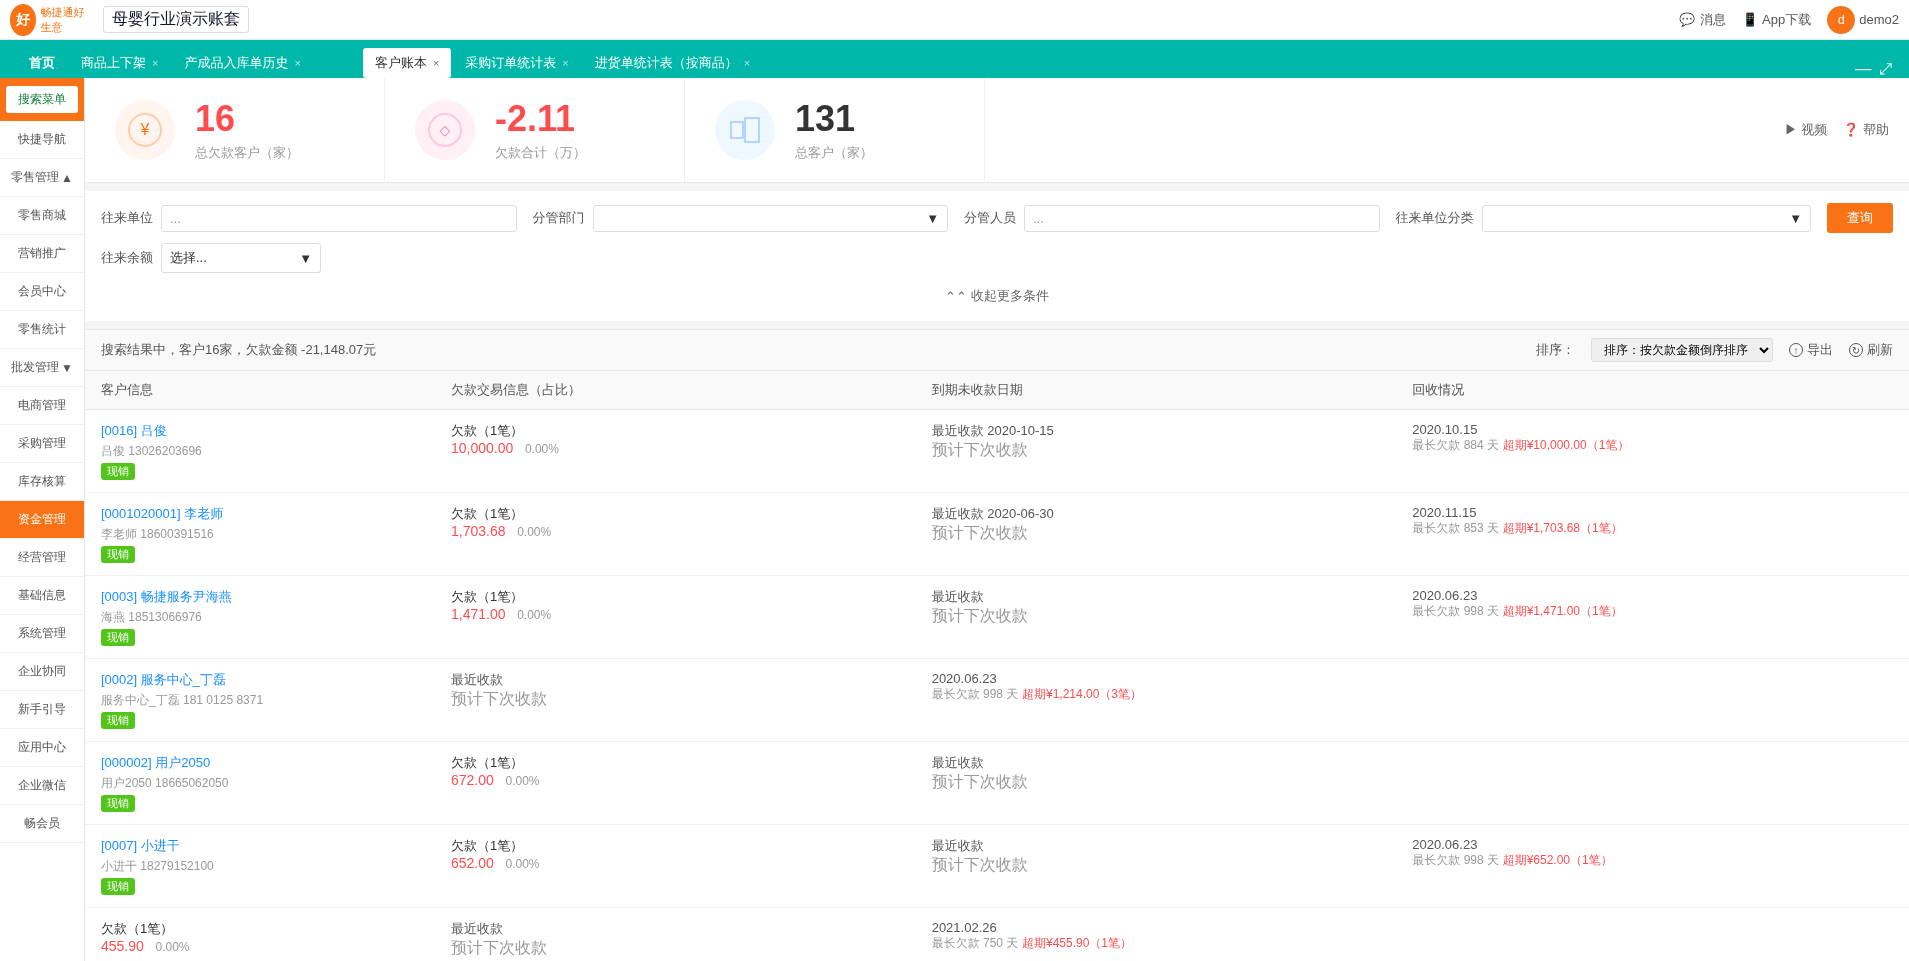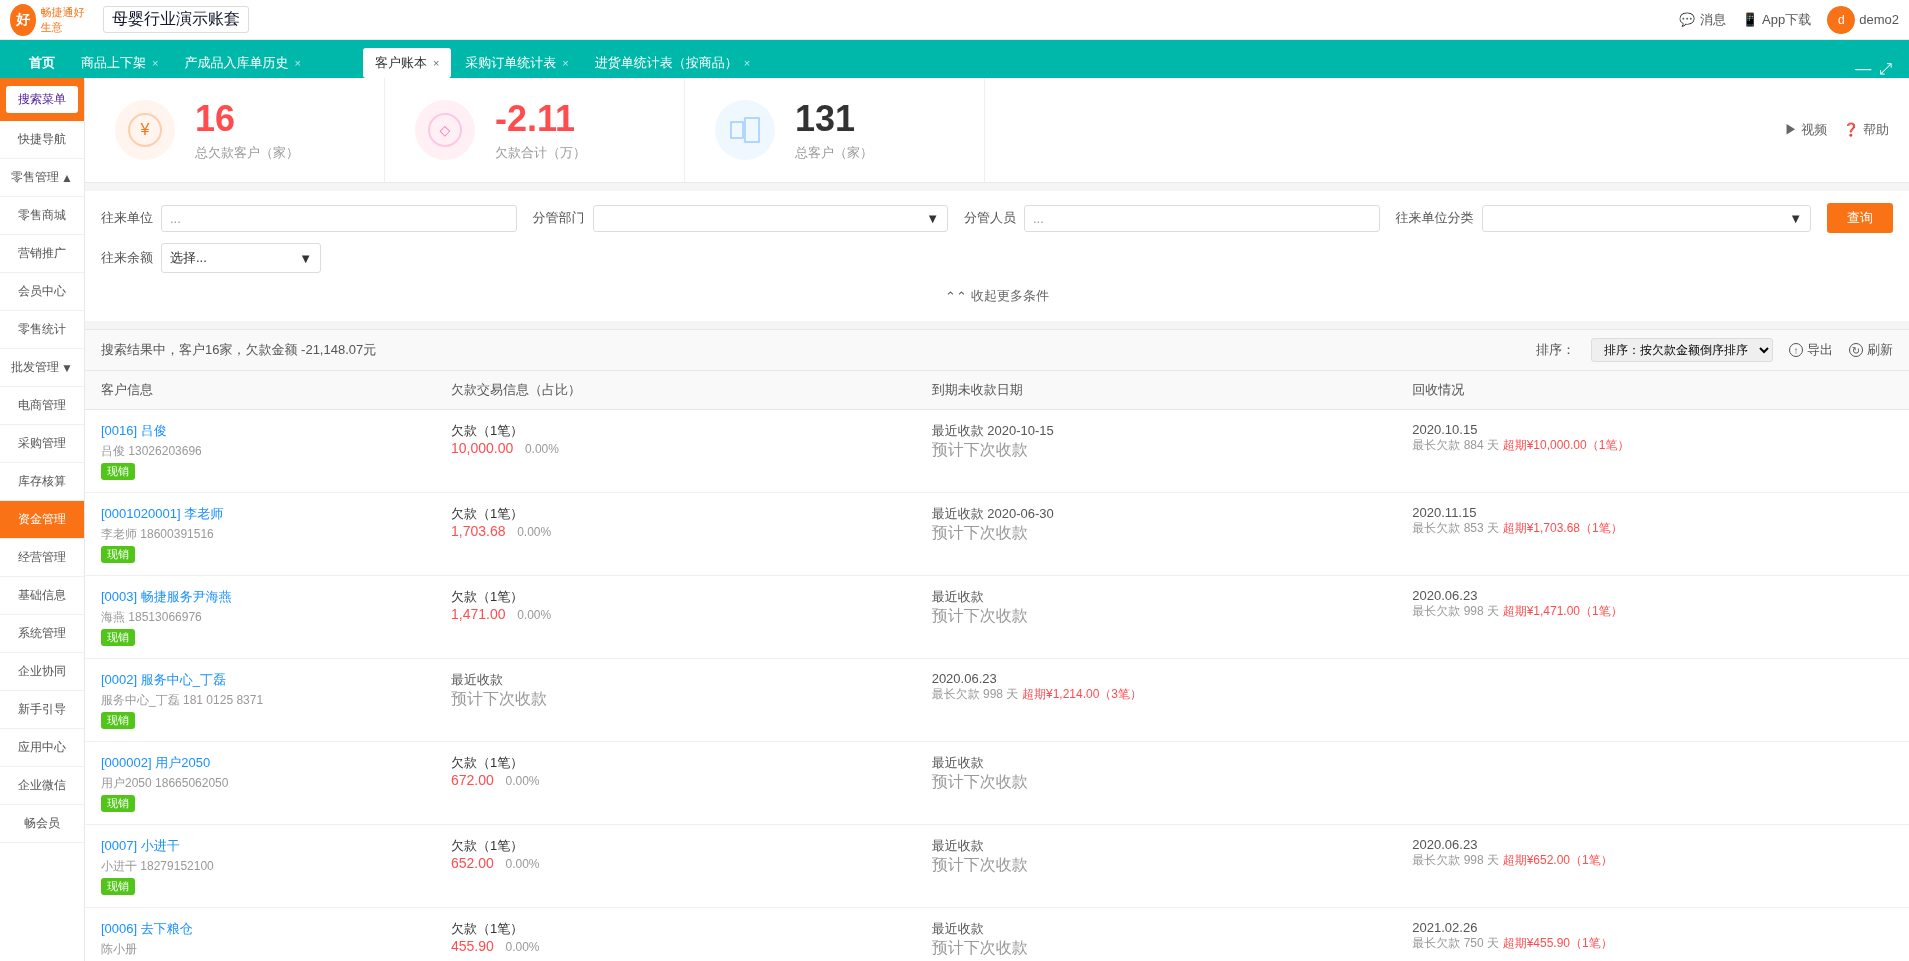--- a/index.html
+++ b/index.html
@@ -24,21 +24,21 @@
     .nav-tab .close-x { margin-left: 6px; font-size: 11px; opacity: 0.7; }
     .nav-tab-spacer { flex: 1; }
     .nav-tab-controls { display: flex; align-items: center; gap: 8px; color: #fff; font-size: 16px; cursor: pointer; }
 
     
     .main-area { display: flex; flex: 1; overflow: hidden; }
 
     
     .sidebar { width: 85px; background: #fff; border-right: 1px solid #e8e8e8; display: flex; flex-direction: column; overflow-y: auto; flex-shrink: 0; }
     .sidebar-search { padding: 8px 6px; background: #f97316; }
-    .sidebar-search-btn { width: 100%; background: #fff; border: none; border-radius: 3px; padding: 5px; font-size: 12px; color: #4c1d95; cursor: pointer; text-align: center; }
+    .sidebar-search-btn { width: 100%; background: #fff; border: none; border-radius: 3px; padding: 5px; font-size: 12px; color: #15803d; cursor: pointer; text-align: center; }
     .sidebar-nav-item { padding: 10px 6px; text-align: center; font-size: 12px; color: #555; cursor: pointer; border-bottom: 1px solid #f0f0f0; }
     .sidebar-nav-item.has-arrow { display: flex; align-items: center; justify-content: center; gap: 2px; }
     .sidebar-nav-active { background: #f97316; color: #fff; }
 
     
     .content { flex: 1; overflow-y: auto; background: #f5f5f5; }
 
     
     .stats-bar { display: flex; background: #fff; margin-bottom: 8px; border-bottom: 1px solid #e8e8e8; }
     .stat-card { display: flex; align-items: center; padding: 20px 30px; border-right: 1px solid #f0f0f0; min-width: 300px; }
@@ -500,28 +500,20 @@
           <div class="due-info">
             <div class="due-date">2020.06.23</div>
             <div>
               <span class="overdue-days">最长欠款 998 天</span>
               <span class="overdue-text">超期¥652.00（1笔）</span>
             </div>
           </div>
         </div>
 
         <div class="table-row">
-          <div class="customer-info">
-            <div>
-              <span class="customer-name">[0006]</span>
-              <span class="customer-name">去下粮仓</span>
-            </div>
-            <div class="customer-phone">陈小册</div>
-
-          </div>
           <div class="debt-info">
             <div class="debt-count">欠款（1笔）</div>
             <div>
               <span class="debt-amount">455.90</span>
               <span class="debt-percent">0.00%</span>
             </div>
           </div>
           <div class="recovery-info">
             <div>最近收款</div>
             <div class="recovery-date">预计下次收款</div>

